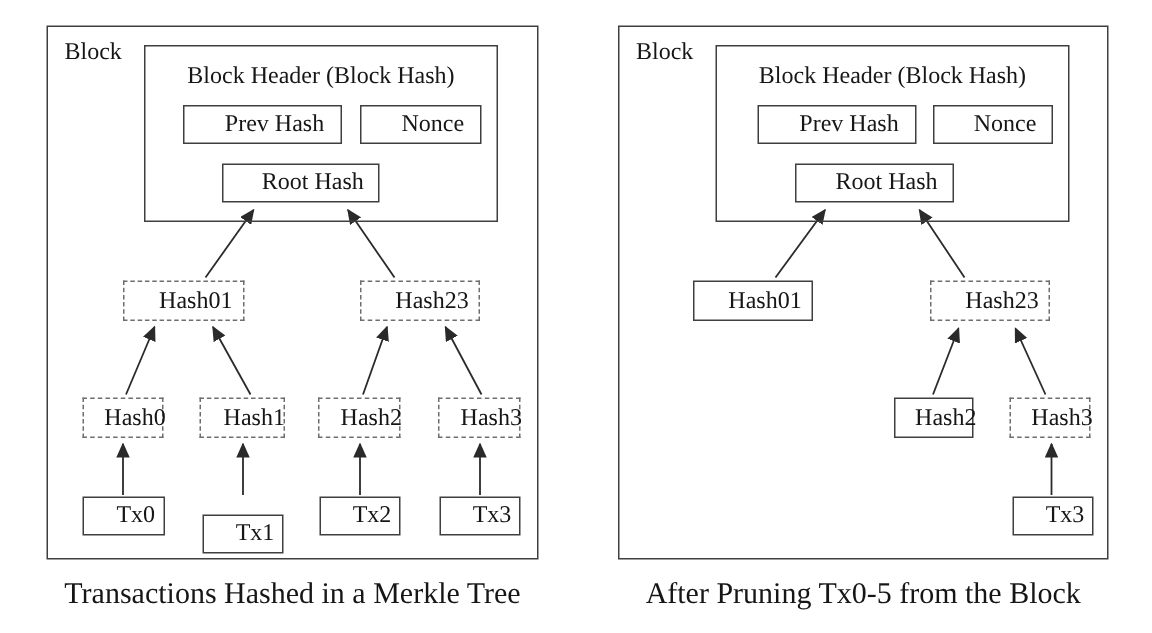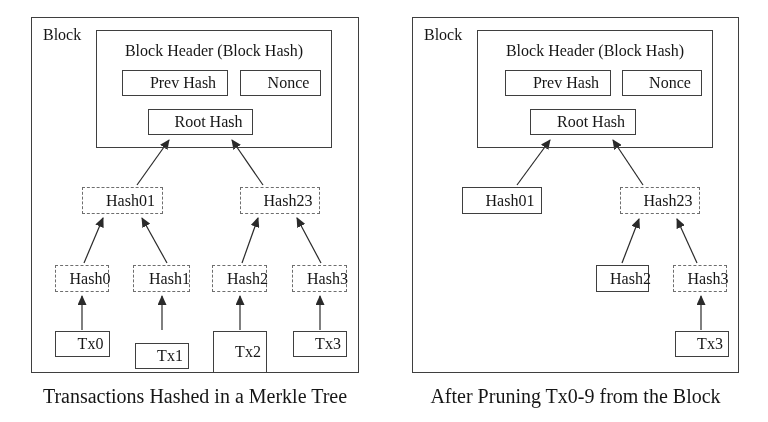--- a/index.html
+++ b/index.html
@@ -111,21 +111,21 @@
     <div class="node dashed" style="left:82px; top:187px; width:81px; height:27px;">Hash01</div>
     <div class="node dashed" style="left:240px; top:187px; width:80px; height:27px;">Hash23</div>
 
     <div class="node dashed" style="left:55px; top:265px; width:54px; height:27px;">Hash0</div>
     <div class="node dashed" style="left:133px; top:265px; width:57px; height:27px;">Hash1</div>
     <div class="node dashed" style="left:212px; top:265px; width:55px; height:27px;">Hash2</div>
     <div class="node dashed" style="left:292px; top:265px; width:55px; height:27px;">Hash3</div>
 
     <div class="node" style="left:55px; top:331px; width:55px; height:26px;text-align:center;">Tx0</div>
     <div class="node" style="left:135px; top:331px; width:54px; height:26px;margin-top:12px;">Tx1</div>
-    <div class="node" style="left:213px; top:331px; width:54px; height:42px;">Tx2</div>
+    <div class="node" style="left:213px; top:331px; width:54px; height:26px;">Tx2</div>
     <div class="node" style="left:293px; top:331px; width:54px; height:26px;">Tx3</div>
 
     <div class="caption" style="left:31px; top:385px; width:328px;">Transactions Hashed in a Merkle Tree</div>
   </div>
 
   <div>
     <div class="outline" style="left:412px; top:17px; width:327px; height:356px;"></div>
     <div class="free-label" style="left:424px; top:26px;">Block</div>
 
     <div class="outline" style="left:477px; top:30px; width:236px; height:118px;">
@@ -137,16 +137,16 @@
     <div class="node" style="left:530px; top:109px; width:106px; height:26px;">Root Hash</div>
 
     <div class="node" style="left:462px; top:187px; width:80px; height:27px;">Hash01</div>
     <div class="node dashed" style="left:620px; top:187px; width:80px; height:27px;">Hash23</div>
 
     <div class="node" style="left:596px; top:265px; width:53px; height:27px;">Hash2</div>
     <div class="node dashed" style="left:673px; top:265px; width:54px; height:27px;">Hash3</div>
 
     <div class="node" style="left:675px; top:331px; width:54px; height:26px;">Tx3</div>
 
-    <div class="caption" style="left:412px; top:385px; width:327px;">After Pruning Tx0-9 from the Block</div>
+    <div class="caption" style="left:412px; top:385px; width:327px;">After Pruning Tx0-5 from the Block</div>
   </div>
 
 </div>
 
 </body></html>

